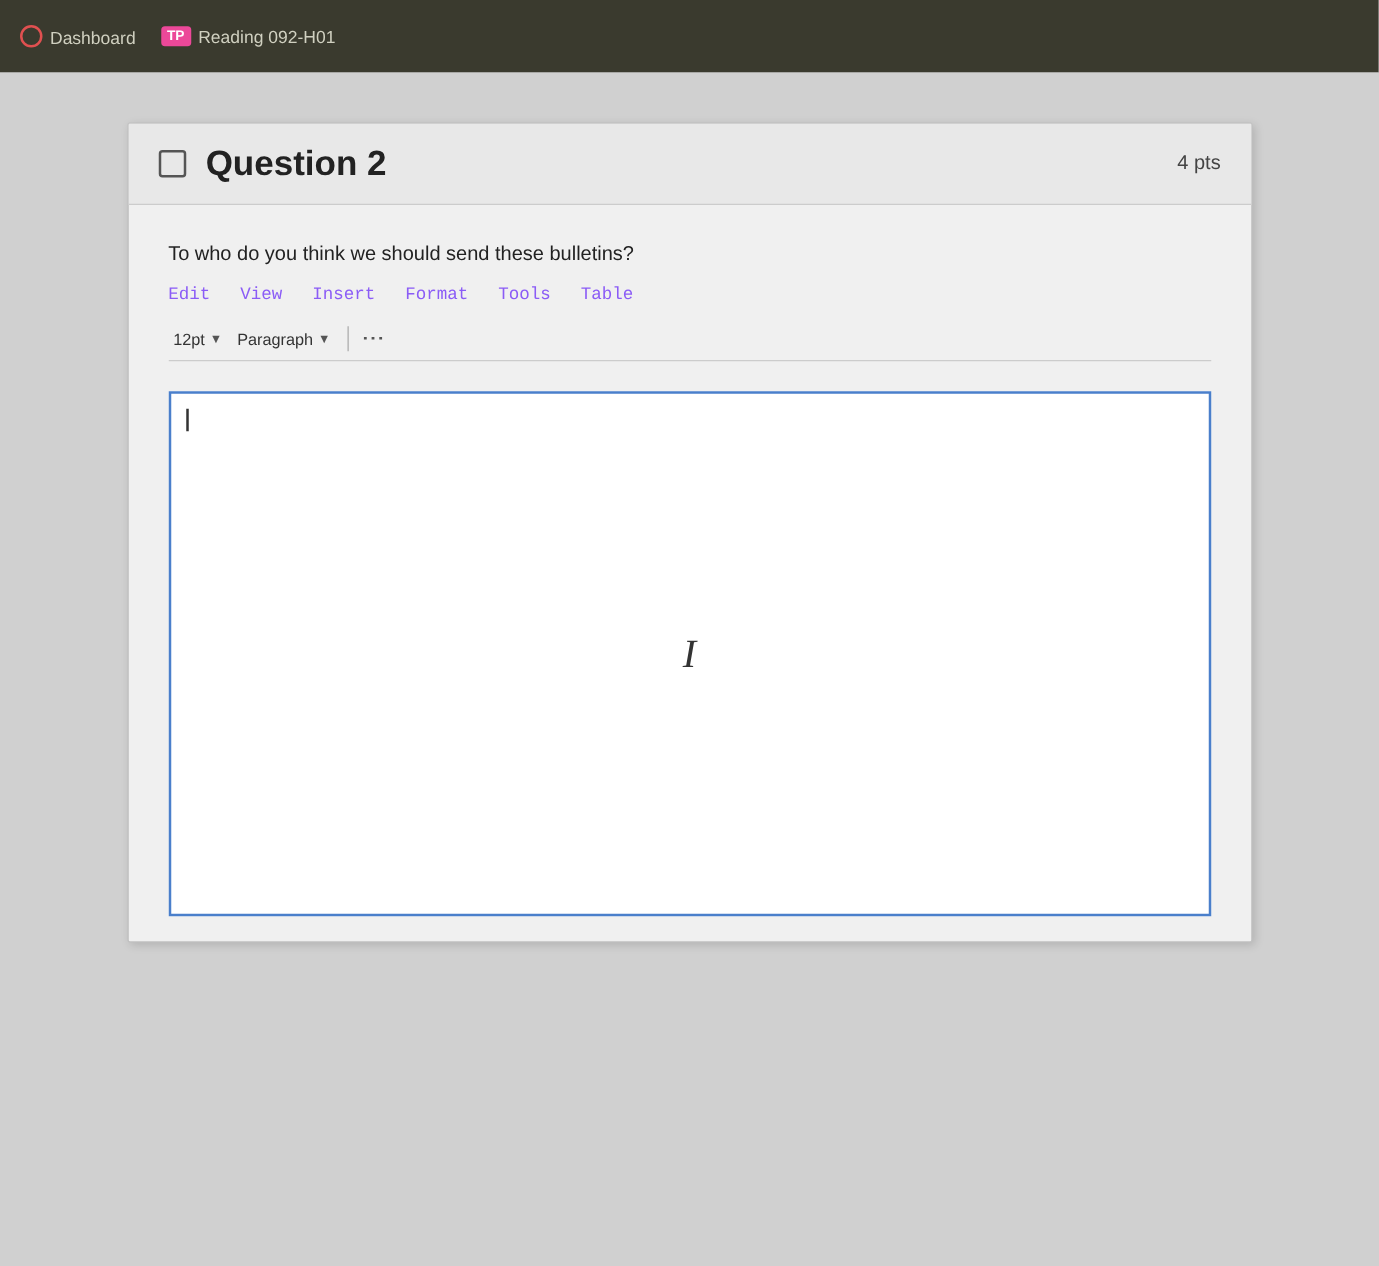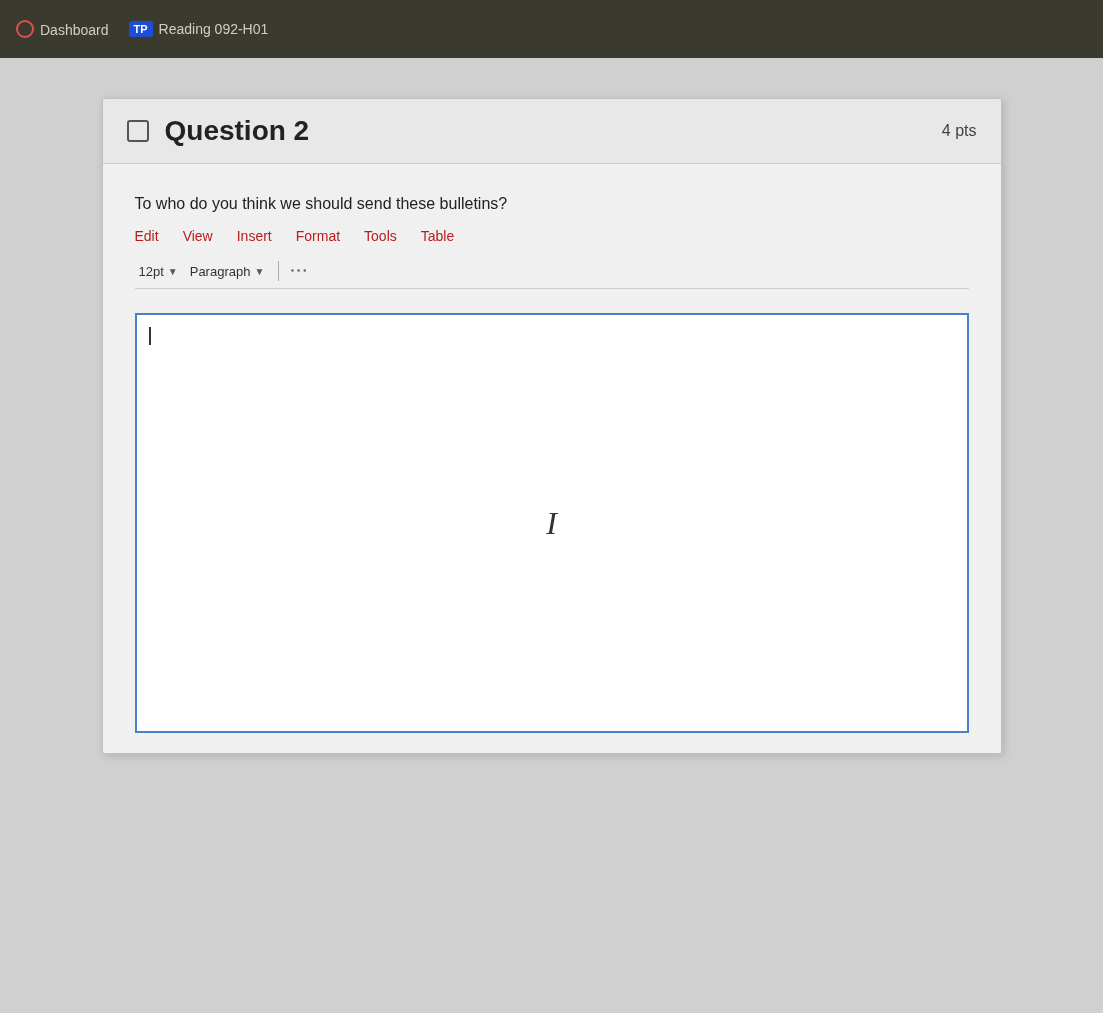--- a/index.html
+++ b/index.html
@@ -39,21 +39,21 @@
 
     .nav-circle {
       width: 18px;
       height: 18px;
       border-radius: 50%;
       border: 2px solid #e05050;
       background: transparent;
     }
 
     .nav-badge {
-      background-color: #1d4ed8;
+      background-color: #ec4899;
       color: white;
       font-size: 11px;
       font-weight: bold;
       padding: 2px 5px;
       border-radius: 3px;
     }
 
     
     .main-content {
       width: 100%;
@@ -127,22 +127,23 @@
     .editor-menu {
       display: flex;
       align-items: center;
       gap: 24px;
       margin-bottom: 10px;
       padding-bottom: 6px;
     }
 
     .menu-item {
       font-size: 14px;
-      color: #b91c1c;
-      cursor: pointer;
+      color: #8b5cf6;
+      cursor: pointer;
+      font-family: Liberation Mono, monospace;
     }
 
     .editor-toolbar {
       display: flex;
       align-items: center;
       gap: 4px;
       margin-bottom: 24px;
       padding-bottom: 6px;
       border-bottom: 1px solid #ccc;
     }

